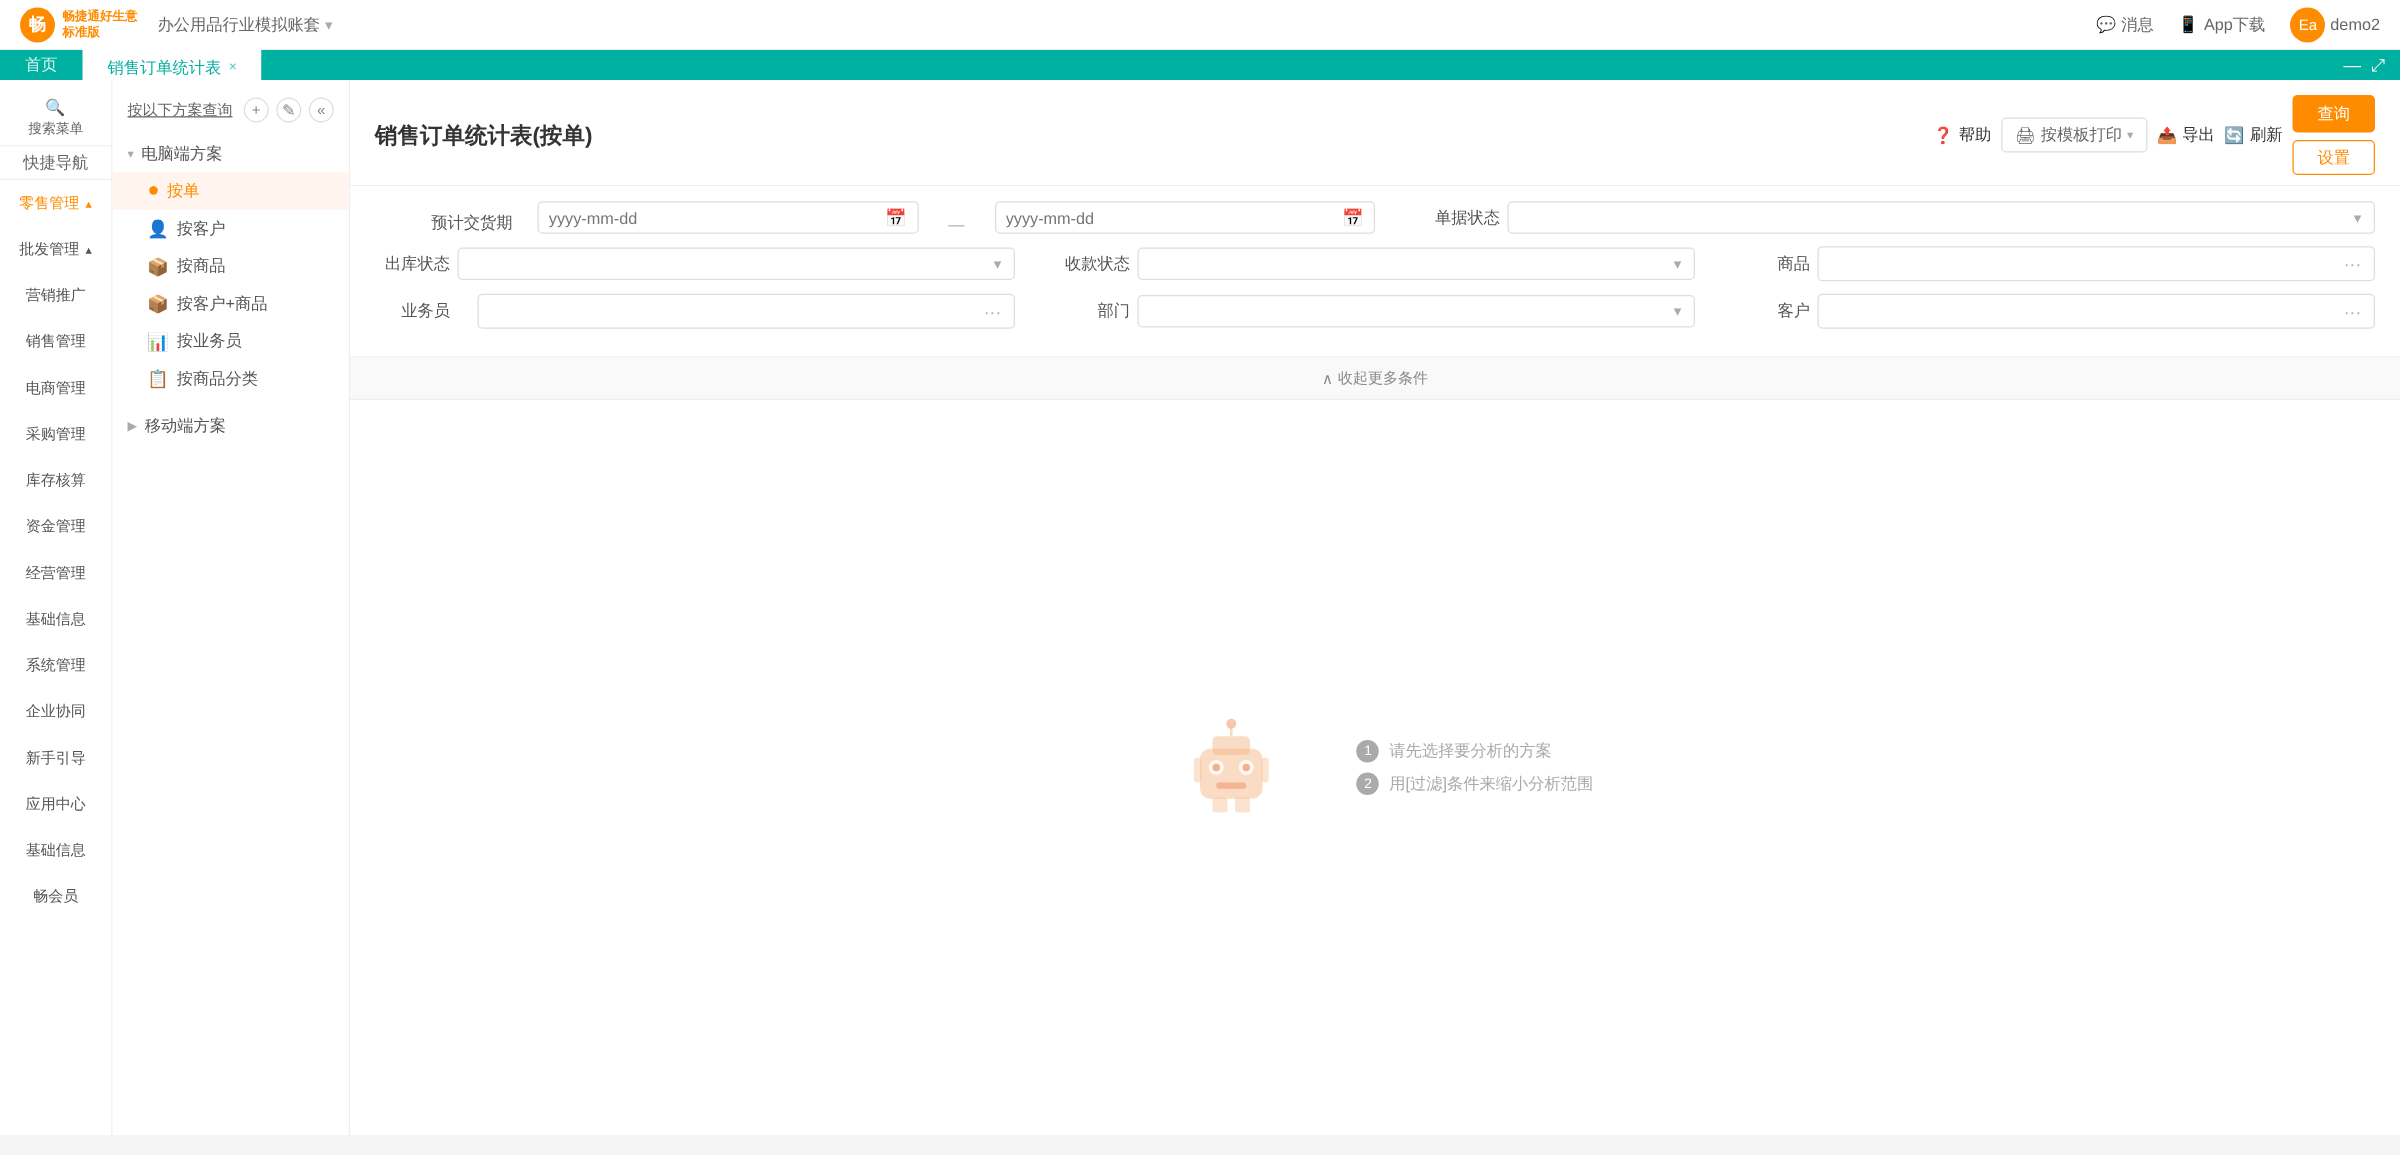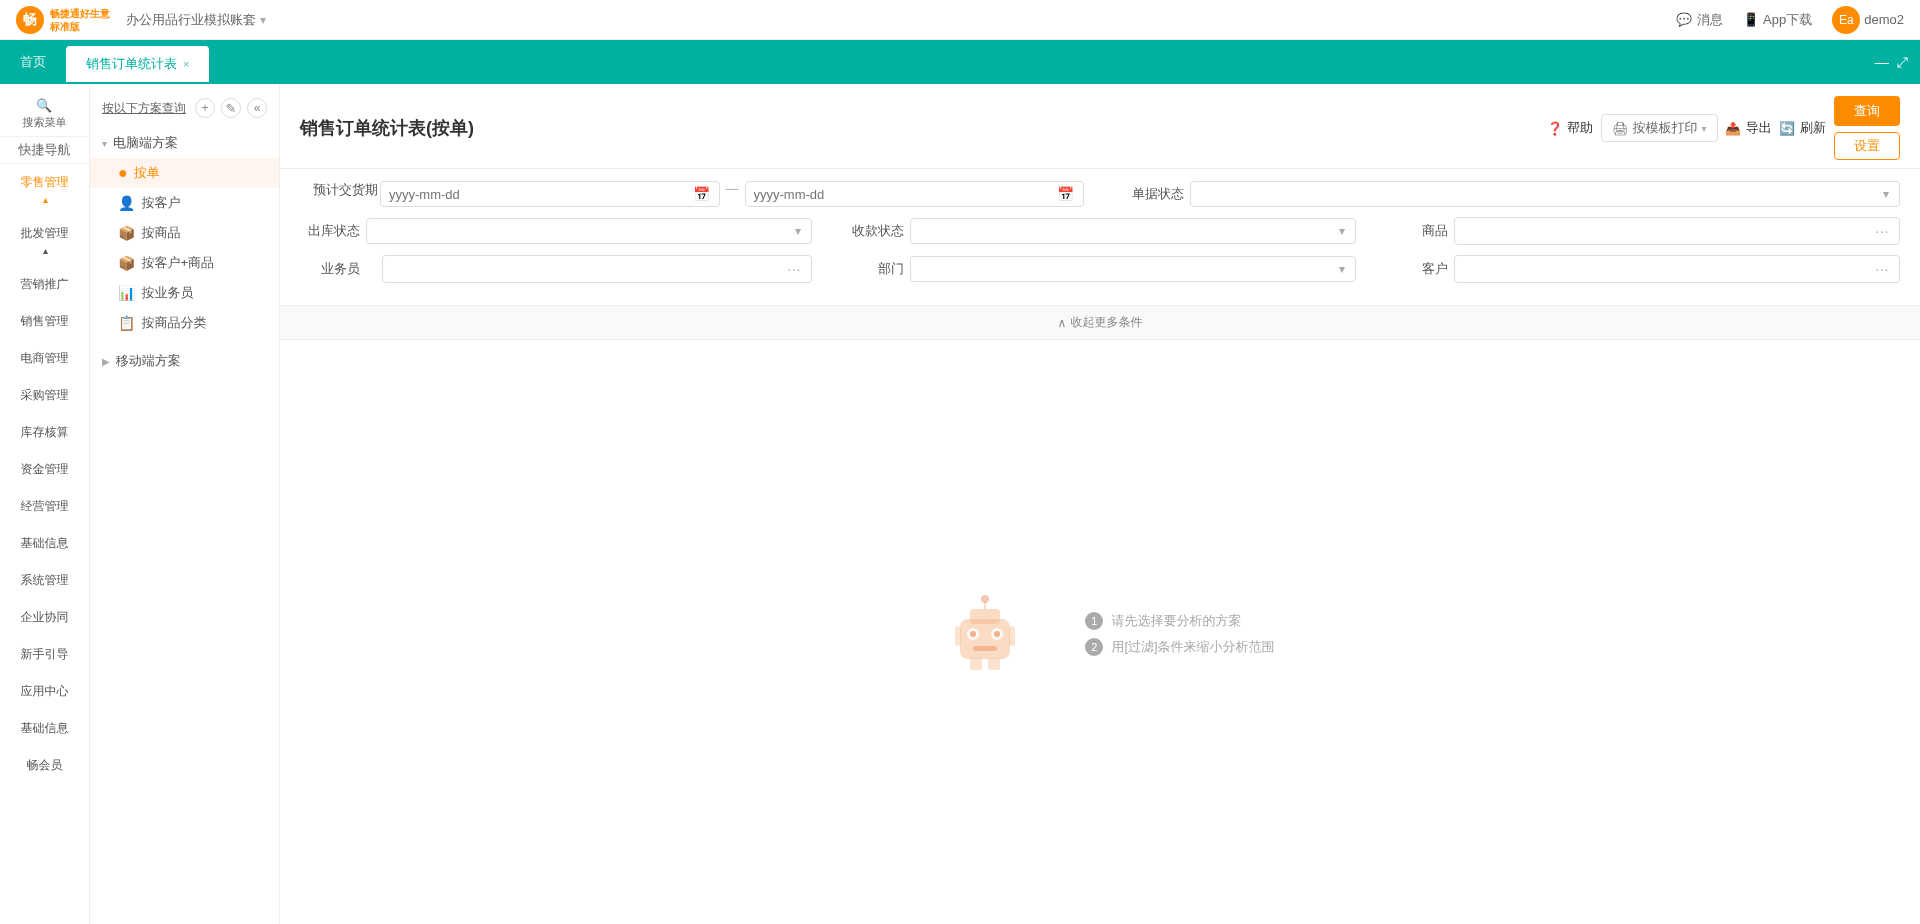--- a/index.html
+++ b/index.html
@@ -19,21 +19,21 @@
     .logo-area { display: flex; align-items: center; gap: 6px; }
     .logo-icon { width: 28px; height: 28px; background: #ff8c00; border-radius: 50%; display: flex; align-items: center; justify-content: center; color: #fff; font-size: 14px; font-weight: bold; }
     .logo-text { font-size: 11px; color: #ff8c00; line-height: 1.3; font-weight: bold; }
     .breadcrumb-area { display: flex; align-items: center; gap: 4px; color: #666; font-size: 13px; margin-left: 8px; }
     .top-bar-right { display: flex; align-items: center; gap: 20px; color: #666; font-size: 13px; }
     .top-bar-right-item { display: flex; align-items: center; gap: 4px; cursor: pointer; }
     .avatar { width: 28px; height: 28px; border-radius: 50%; background: #ff8c00; display: flex; align-items: center; justify-content: center; color: #fff; font-size: 12px; }
 
     
     .tab-bar {
-      height: 44px;
+      height: 24px;
       background: #00b0a0;
       display: flex;
       align-items: center;
       padding: 0 0;
     }
     .tab-item {
       height: 40px;
       padding: 0 20px;
       display: flex;
       align-items: center;
@@ -81,21 +81,21 @@
       text-align: center;
       font-size: 12px;
       color: #555;
       cursor: pointer;
       display: flex;
       flex-direction: column;
       align-items: center;
       gap: 3px;
     }
     .sidebar-item.active { color: #ff8c00; }
-    .sidebar-item.has-arrow { flex-direction: column; justify-content: center; position: relative; }
+    .sidebar-item.has-arrow { flex-direction: row; justify-content: center; position: relative; }
     .sidebar-item.has-arrow .arrow { font-size: 10px; margin-left: 2px; }
 
     
     .left-panel {
       width: 190px;
       background: #fff;
       border-right: 1px solid #eee;
       flex-shrink: 0;
       padding: 8px 0;
     }
@@ -430,21 +430,21 @@
             <button class="page-action-btn secondary">设置</button>
           </div>
         </div>
       </div>
 
       <div class="filter-area">
 
         <div class="filter-row">
 
 
-          <div style="display:flex; align-items:flex-start; gap:2px; flex:1; margin-left:8px;">
+          <div style="display:flex; align-items:flex-end; gap:20px; flex:1; margin-left:40px;">
             <span class="filter-label" style="min-width:70px;">预计交货期</span>
             <div class="field-wrapper">
               <input type="text" placeholder="yyyy-mm-dd" style="">
               <span class="date-icon">📅</span>
             </div>
             <span class="date-separator">—</span>
             <div class="field-wrapper">
               <input type="text" placeholder="yyyy-mm-dd" style="">
               <span class="date-icon">📅</span>
             </div>

